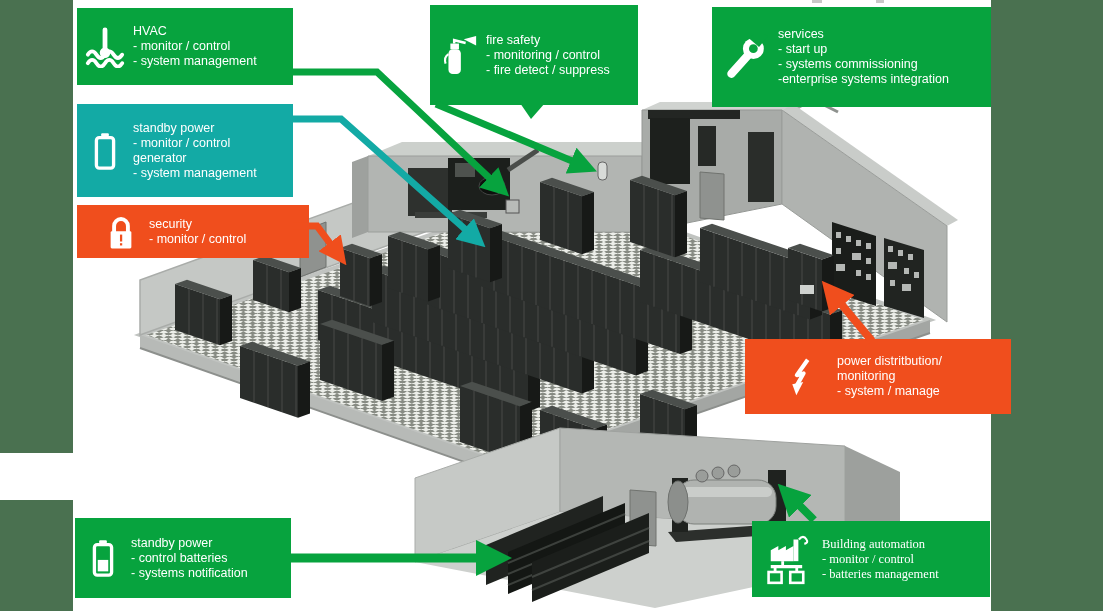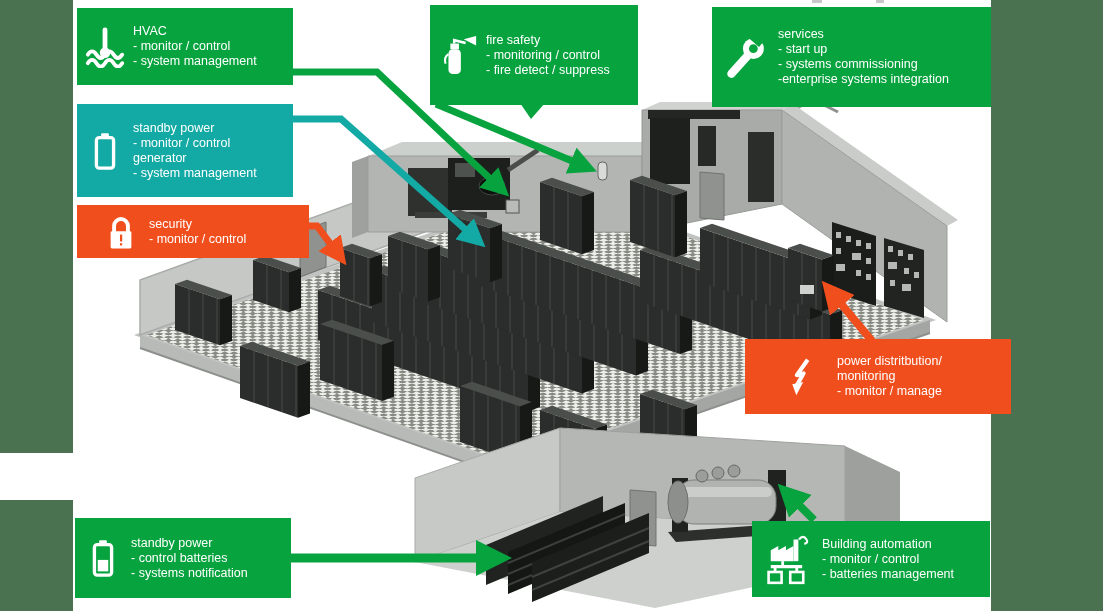--- a/index.html
+++ b/index.html
@@ -420,25 +420,25 @@
   <div class="callout c-orange" style="left:745px;top:339px;width:238px;height:75px;padding-left:28px;">
     <span class="ic" style="flex-basis:64px;">
       <svg width="40" height="44" viewBox="0 0 44 44">
         <path d="M25,3 L13,20 L20.5,18 L12,33" stroke="#fff" stroke-width="4.5" fill="none" stroke-linejoin="round"></path>
         <polygon points="8,30 20,27.5 12.5,42" fill="#fff"></polygon>
       </svg>
     </span>
     <span class="tx">
       <span>power distritbution/</span>
       <span>monitoring</span>
-      <span>- monitor / manage</span>
-    </span>
-  </div>
-
-  <div class="callout c-green" style="left:752px;top:521px;width:238px;height:76px;">
+      <span>- system / manage</span>
+    </span>
+  </div>
+
+  <div class="callout c-green" style="left:752px;top:521px;width:238px;height:76px;font-family:Liberation Serif, serif;">
     <span class="ic" style="flex-basis:70px;">
       <svg width="46" height="52" viewBox="0 0 42 48">
         <polygon points="6,26 6,16 13,12 13,16 20,12 20,16 27,12 27,26" fill="#fff"></polygon>
         <rect x="27" y="6" width="4.5" height="20" fill="#fff"></rect>
         <path d="M32,6 q4,-5 7,0 q2,3 -2,4" stroke="#fff" stroke-width="2" fill="none"></path>
         <line x1="17" y1="26" x2="17" y2="30" stroke="#fff" stroke-width="2.6"></line>
         <line x1="6" y1="31" x2="35" y2="31" stroke="#fff" stroke-width="3"></line>
         <line x1="10" y1="31" x2="10" y2="36" stroke="#fff" stroke-width="2.6"></line>
         <line x1="30" y1="31" x2="30" y2="36" stroke="#fff" stroke-width="2.6"></line>
         <rect x="4" y="36" width="12" height="10" fill="none" stroke="#fff" stroke-width="2.4"></rect>

